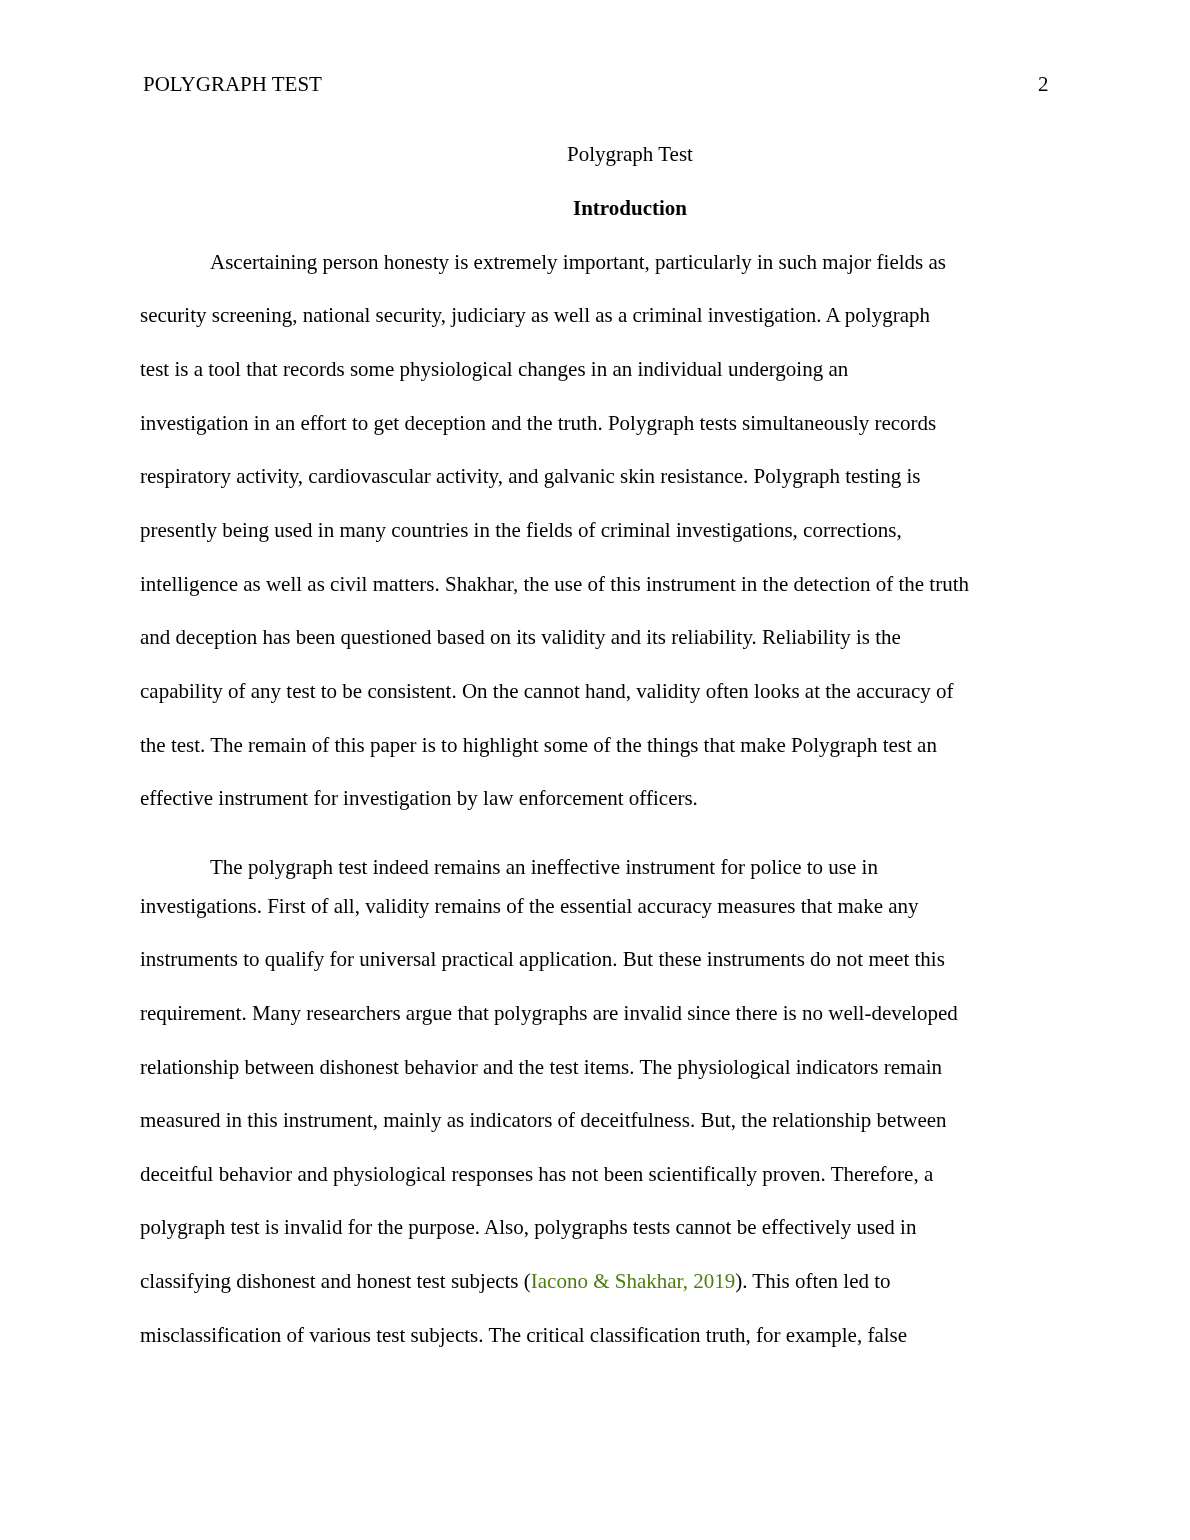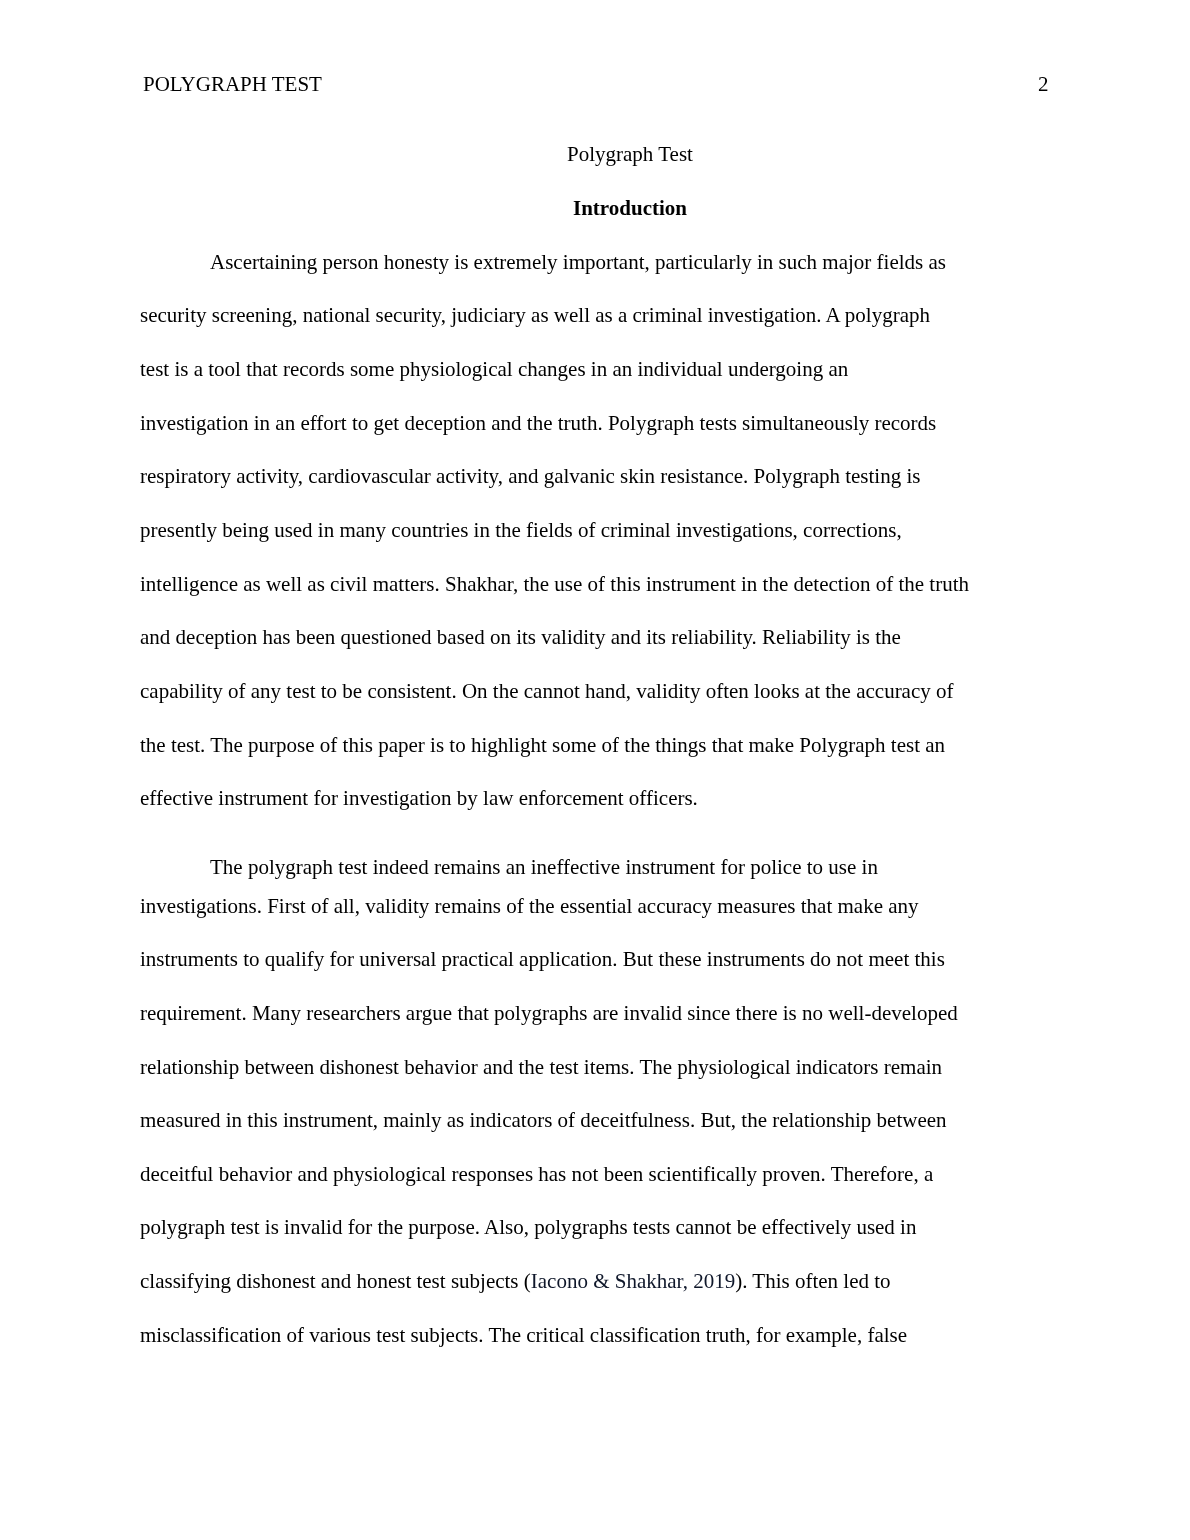--- a/index.html
+++ b/index.html
@@ -4,21 +4,21 @@
 <style>
   html, body { margin: 0; padding: 0; background: #ffffff; }
   body { width: 1190px; height: 1540px; position: relative; overflow: hidden;
          font-family: "Liberation Serif", serif; color: #000; }
   .header-left { position: absolute; left: 143px; top: 71px; font-size: 21px; line-height: 26px; }
   .header-right { position: absolute; left: 1038px; top: 71px; font-size: 21px; line-height: 26px; }
   .title { position: absolute; left: 0; width: 1260px; top: 141px; text-align: center; font-size: 21px; line-height: 26px; }
   .heading { position: absolute; left: 0; width: 1260px; top: 195px; text-align: center; font-size: 21px; line-height: 26px; font-weight: bold; }
   .line { position: absolute; left: 140px; font-size: 21px; line-height: 26px; white-space: nowrap; text-align: right; }
   .indent { left: 210px; }
-  .cite { color: #0f172a; }
+  .cite { color: #4d7c0f; }
 </style>
 </head>
 <body>
 
 <div>
   <div class="header-left">POLYGRAPH TEST</div>
   <div class="header-right">2</div>
 
   <div class="title">Polygraph Test</div>
   <div class="heading">Introduction</div>
@@ -26,21 +26,21 @@
   <div>
     <div class="line indent" style="top:249px">Ascertaining person honesty is extremely important, particularly in such major fields as</div>
     <div class="line" style="top:302px">security screening, national security, judiciary as well as a criminal investigation. A polygraph</div>
     <div class="line" style="top:356px">test is a tool that records some physiological changes in an individual undergoing an</div>
     <div class="line" style="top:410px">investigation in an effort to get deception and the truth. Polygraph tests simultaneously records</div>
     <div class="line" style="top:463px">respiratory activity, cardiovascular activity, and galvanic skin resistance. Polygraph testing is</div>
     <div class="line" style="top:517px">presently being used in many countries in the fields of criminal investigations, corrections,</div>
     <div class="line" style="top:571px">intelligence as well as civil matters. Shakhar, the use of this instrument in the detection of the truth</div>
     <div class="line" style="top:624px">and deception has been questioned based on its validity and its reliability. Reliability is the</div>
     <div class="line" style="top:678px">capability of any test to be consistent. On the cannot hand, validity often looks at the accuracy of</div>
-    <div class="line" style="top:732px">the test. The purpose of this paper is to highlight some of the things that make Polygraph test an</div>
+    <div class="line" style="top:732px">the test. The remain of this paper is to highlight some of the things that make Polygraph test an</div>
     <div class="line" style="top:785px">effective instrument for investigation by law enforcement officers.</div>
   </div>
 
   <div>
     <div class="line indent" style="top:854px">The polygraph test indeed remains an ineffective instrument for police to use in</div>
     <div class="line" style="top:893px">investigations. First of all, validity remains of the essential accuracy measures that make any</div>
     <div class="line" style="top:946px">instruments to qualify for universal practical application. But these instruments do not meet this</div>
     <div class="line" style="top:1000px">requirement. Many researchers argue that polygraphs are invalid since there is no well-developed</div>
     <div class="line" style="top:1054px">relationship between dishonest behavior and the test items. The physiological indicators remain</div>
     <div class="line" style="top:1107px">measured in this instrument, mainly as indicators of deceitfulness. But, the relationship between</div>

